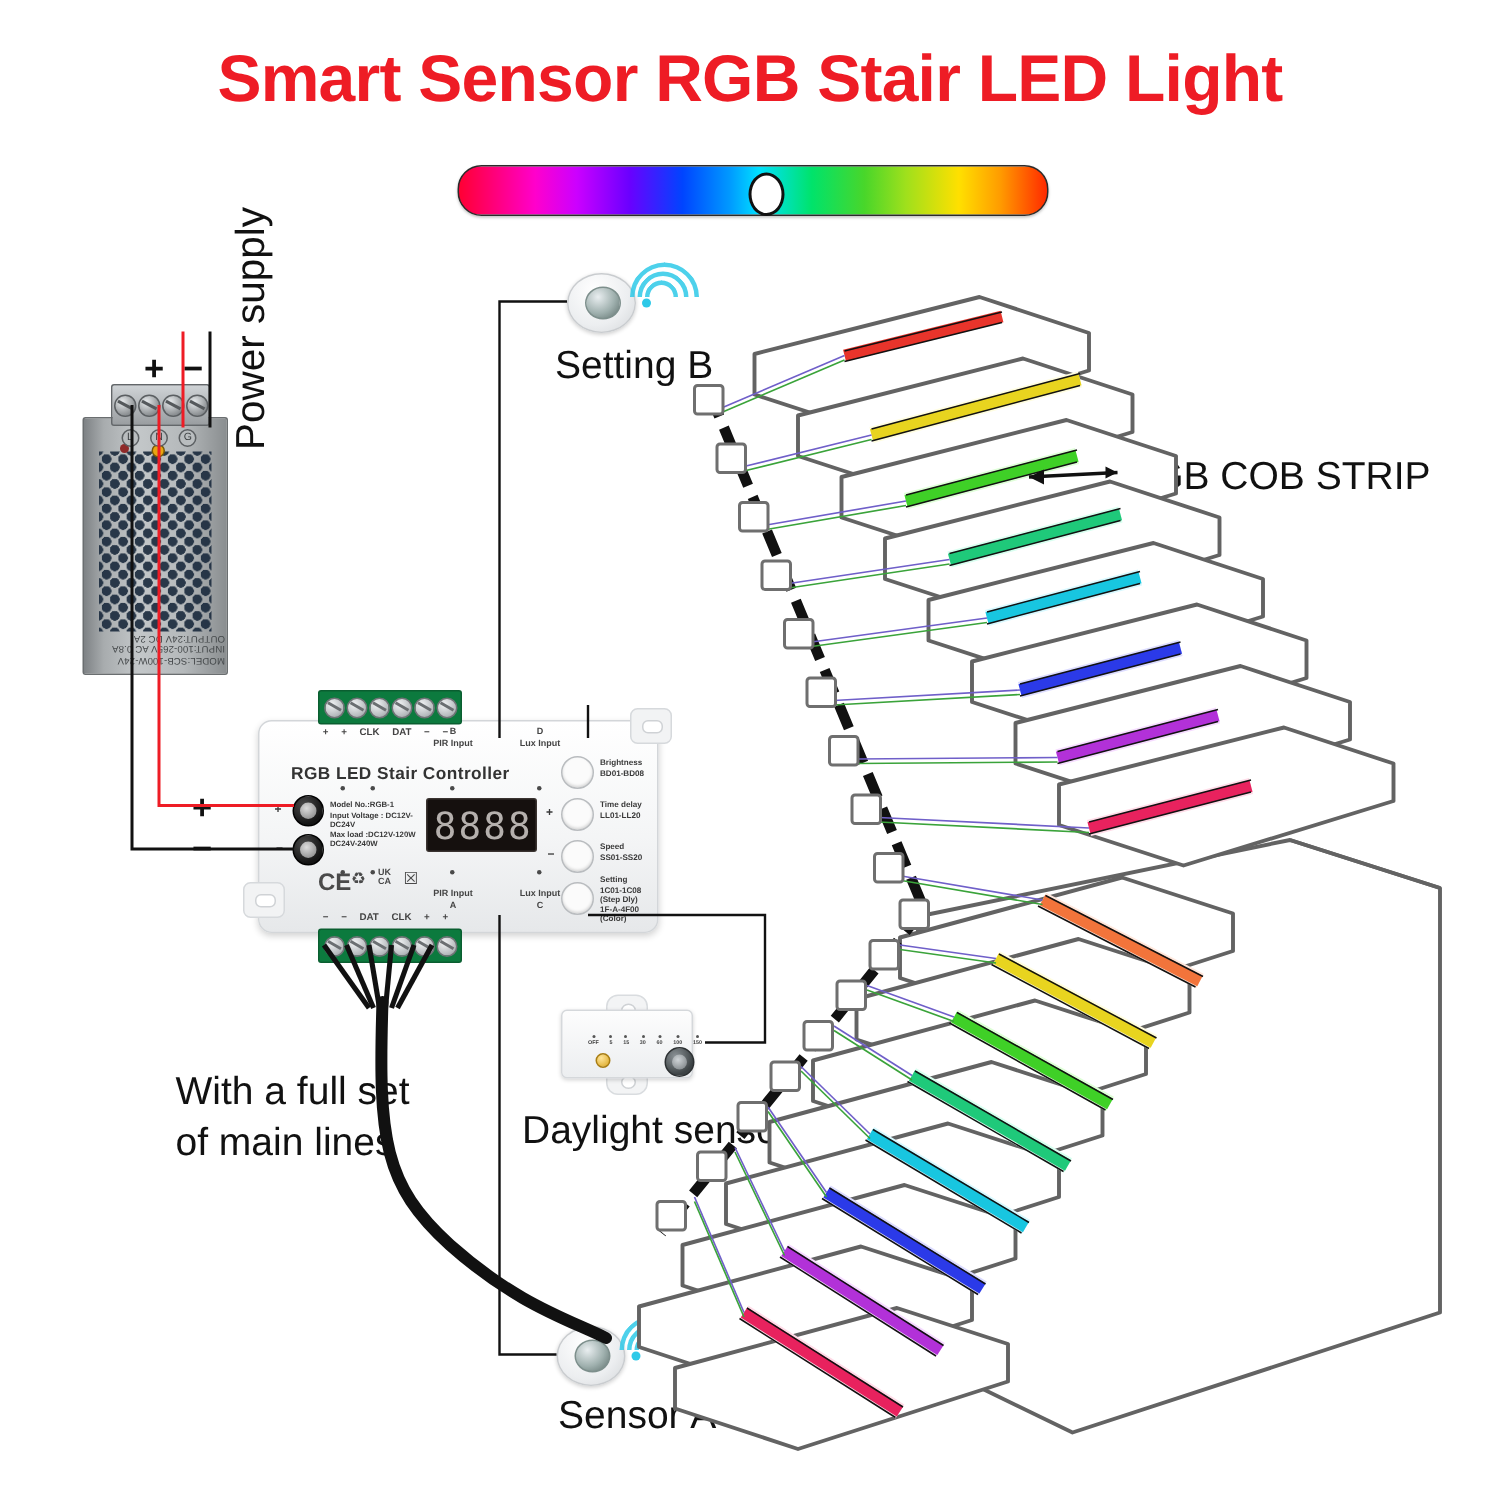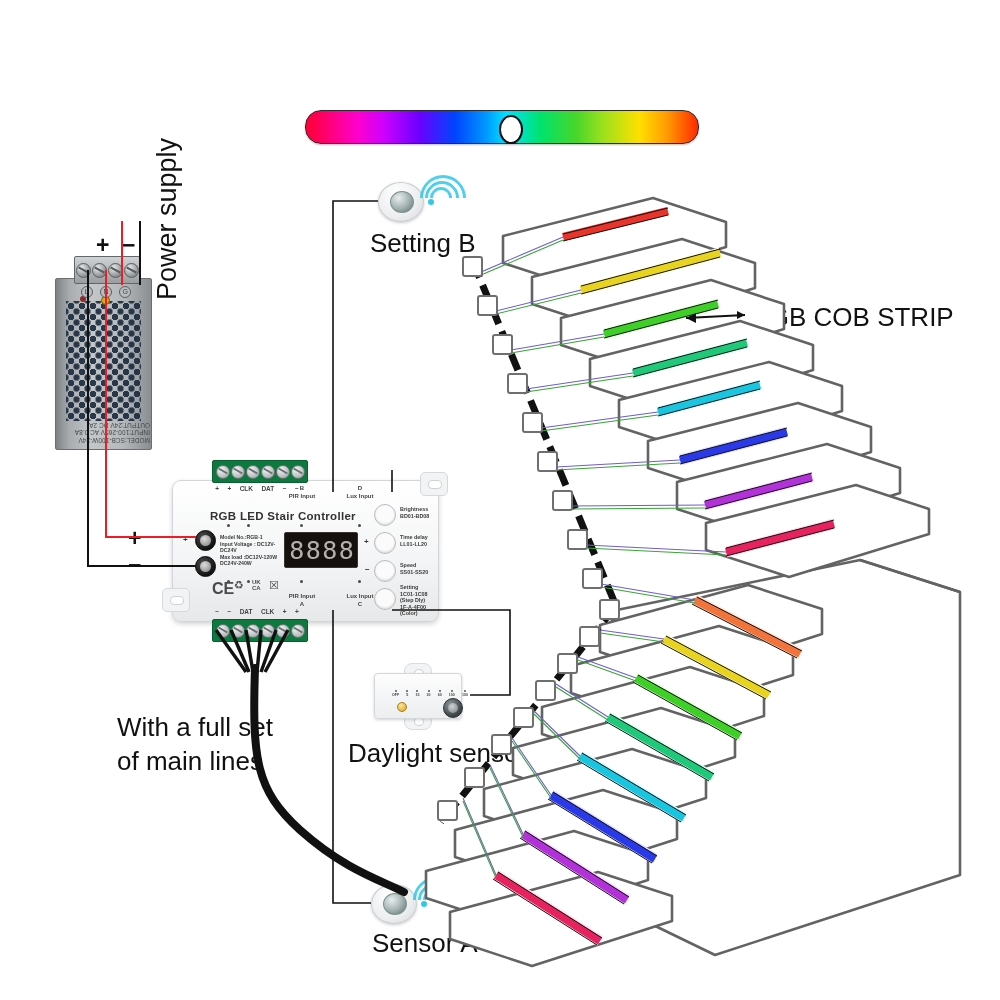--- a/index.html
+++ b/index.html
@@ -97,21 +97,21 @@
   #ctrl-ear-l{position:absolute;left:-10px;top:108px;width:26px;height:22px;
     background:#f2f3f4;border:1px solid #d6d9dc;border-radius:5px;}
   #ctrl-ear-l::after{content:"";position:absolute;left:7px;top:7px;width:12px;height:7px;
     border-radius:4px;background:#fff;border:1px solid #cfd2d5;}
   #ctrl-ear-r{position:absolute;left:248px;top:-8px;width:26px;height:22px;
     background:#f2f3f4;border:1px solid #d6d9dc;border-radius:5px;}
   #ctrl-ear-r::after{content:"";position:absolute;left:7px;top:7px;width:12px;height:7px;
     border-radius:4px;background:#fff;border:1px solid #cfd2d5;}
   #ctrl-title{
     position:absolute;left:22px;top:30px;font-size:11.5px;font-weight:bold;
-    color:#333;letter-spacing:.3px;margin-left:16px;
+    color:#333;letter-spacing:.3px;
   }
   
   .tblock{
     position:absolute;background:#0c7a3e;border:1px solid #0a5e30;border-radius:2px;
     display:flex;align-items:center;justify-content:space-around;padding:0 2px;
   }
   #tblock-top{left:40px;top:-20px;width:90px;height:21px;}
   #tblock-bot{left:40px;top:139px;width:90px;height:21px;}
   .tscrew{width:12px;height:12px;border-radius:50%;
     background:radial-gradient(circle at 35% 30%,#f2f4f5,#b9bdc0 65%,#8c9093);
@@ -189,20 +189,21 @@
     border-radius:50%;background:radial-gradient(circle at 40% 35%,#cfd4d7,#73797c);}
 
   
   #vec{position:absolute;left:0;top:0;width:1000px;height:1000px;pointer-events:none;}
 </style>
 </head>
 <body>
 
 <div id="stage">
 
+  <div id="title">Smart Sensor RGB Stair LED Light</div>
 
   <div id="rainbow-pill">
     <div id="rainbow-knob"></div>
   </div>
 
 
   <div id="psu">
     <div id="psu-body">
       <div id="psu-vents"></div>
       <div id="psu-dot-red"></div>

